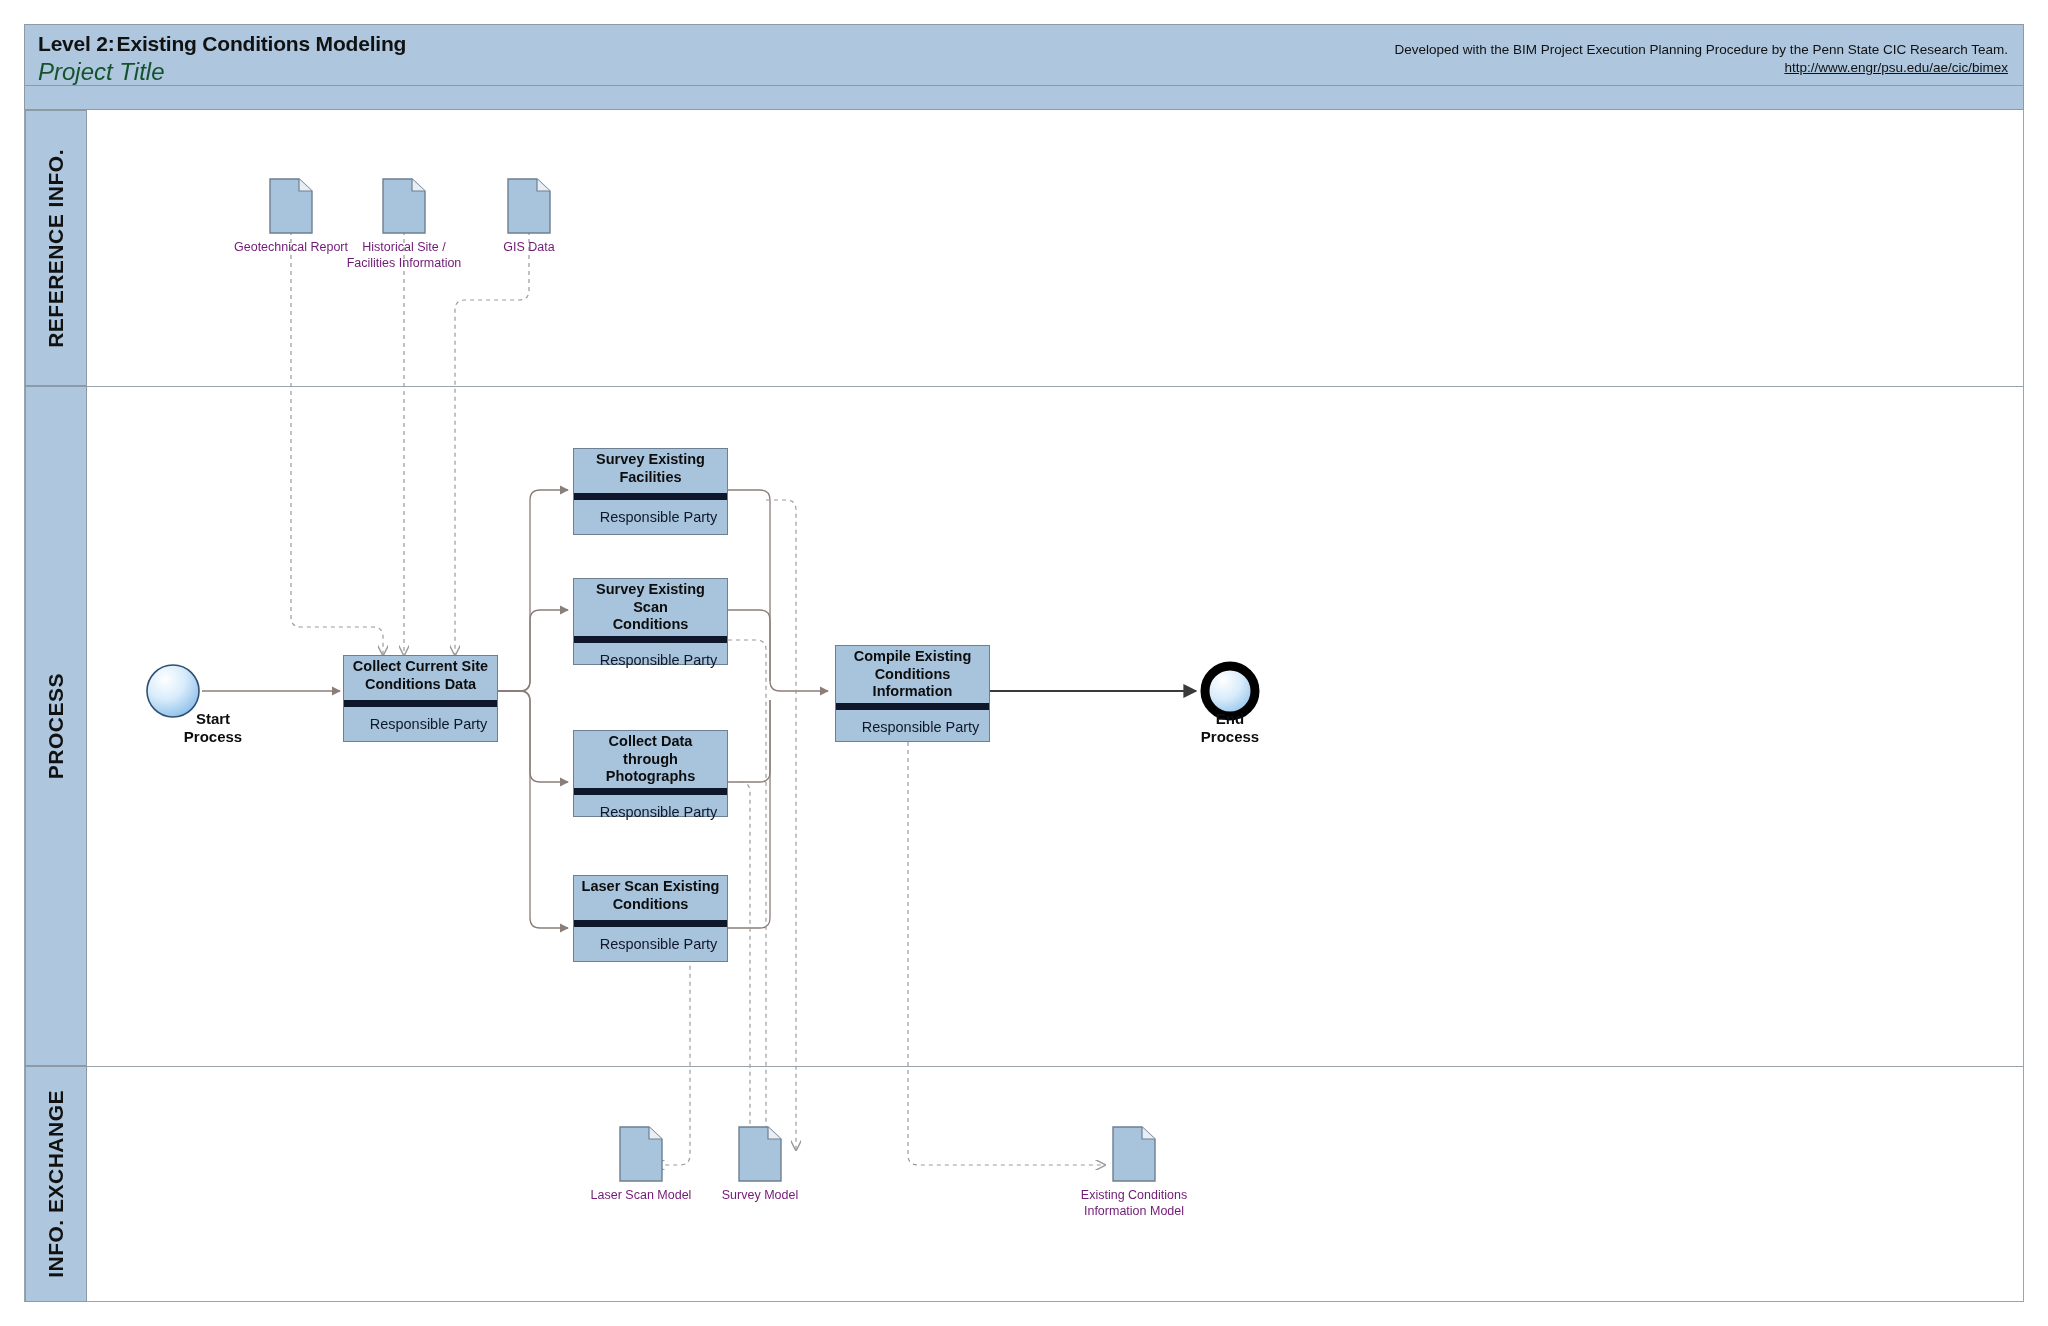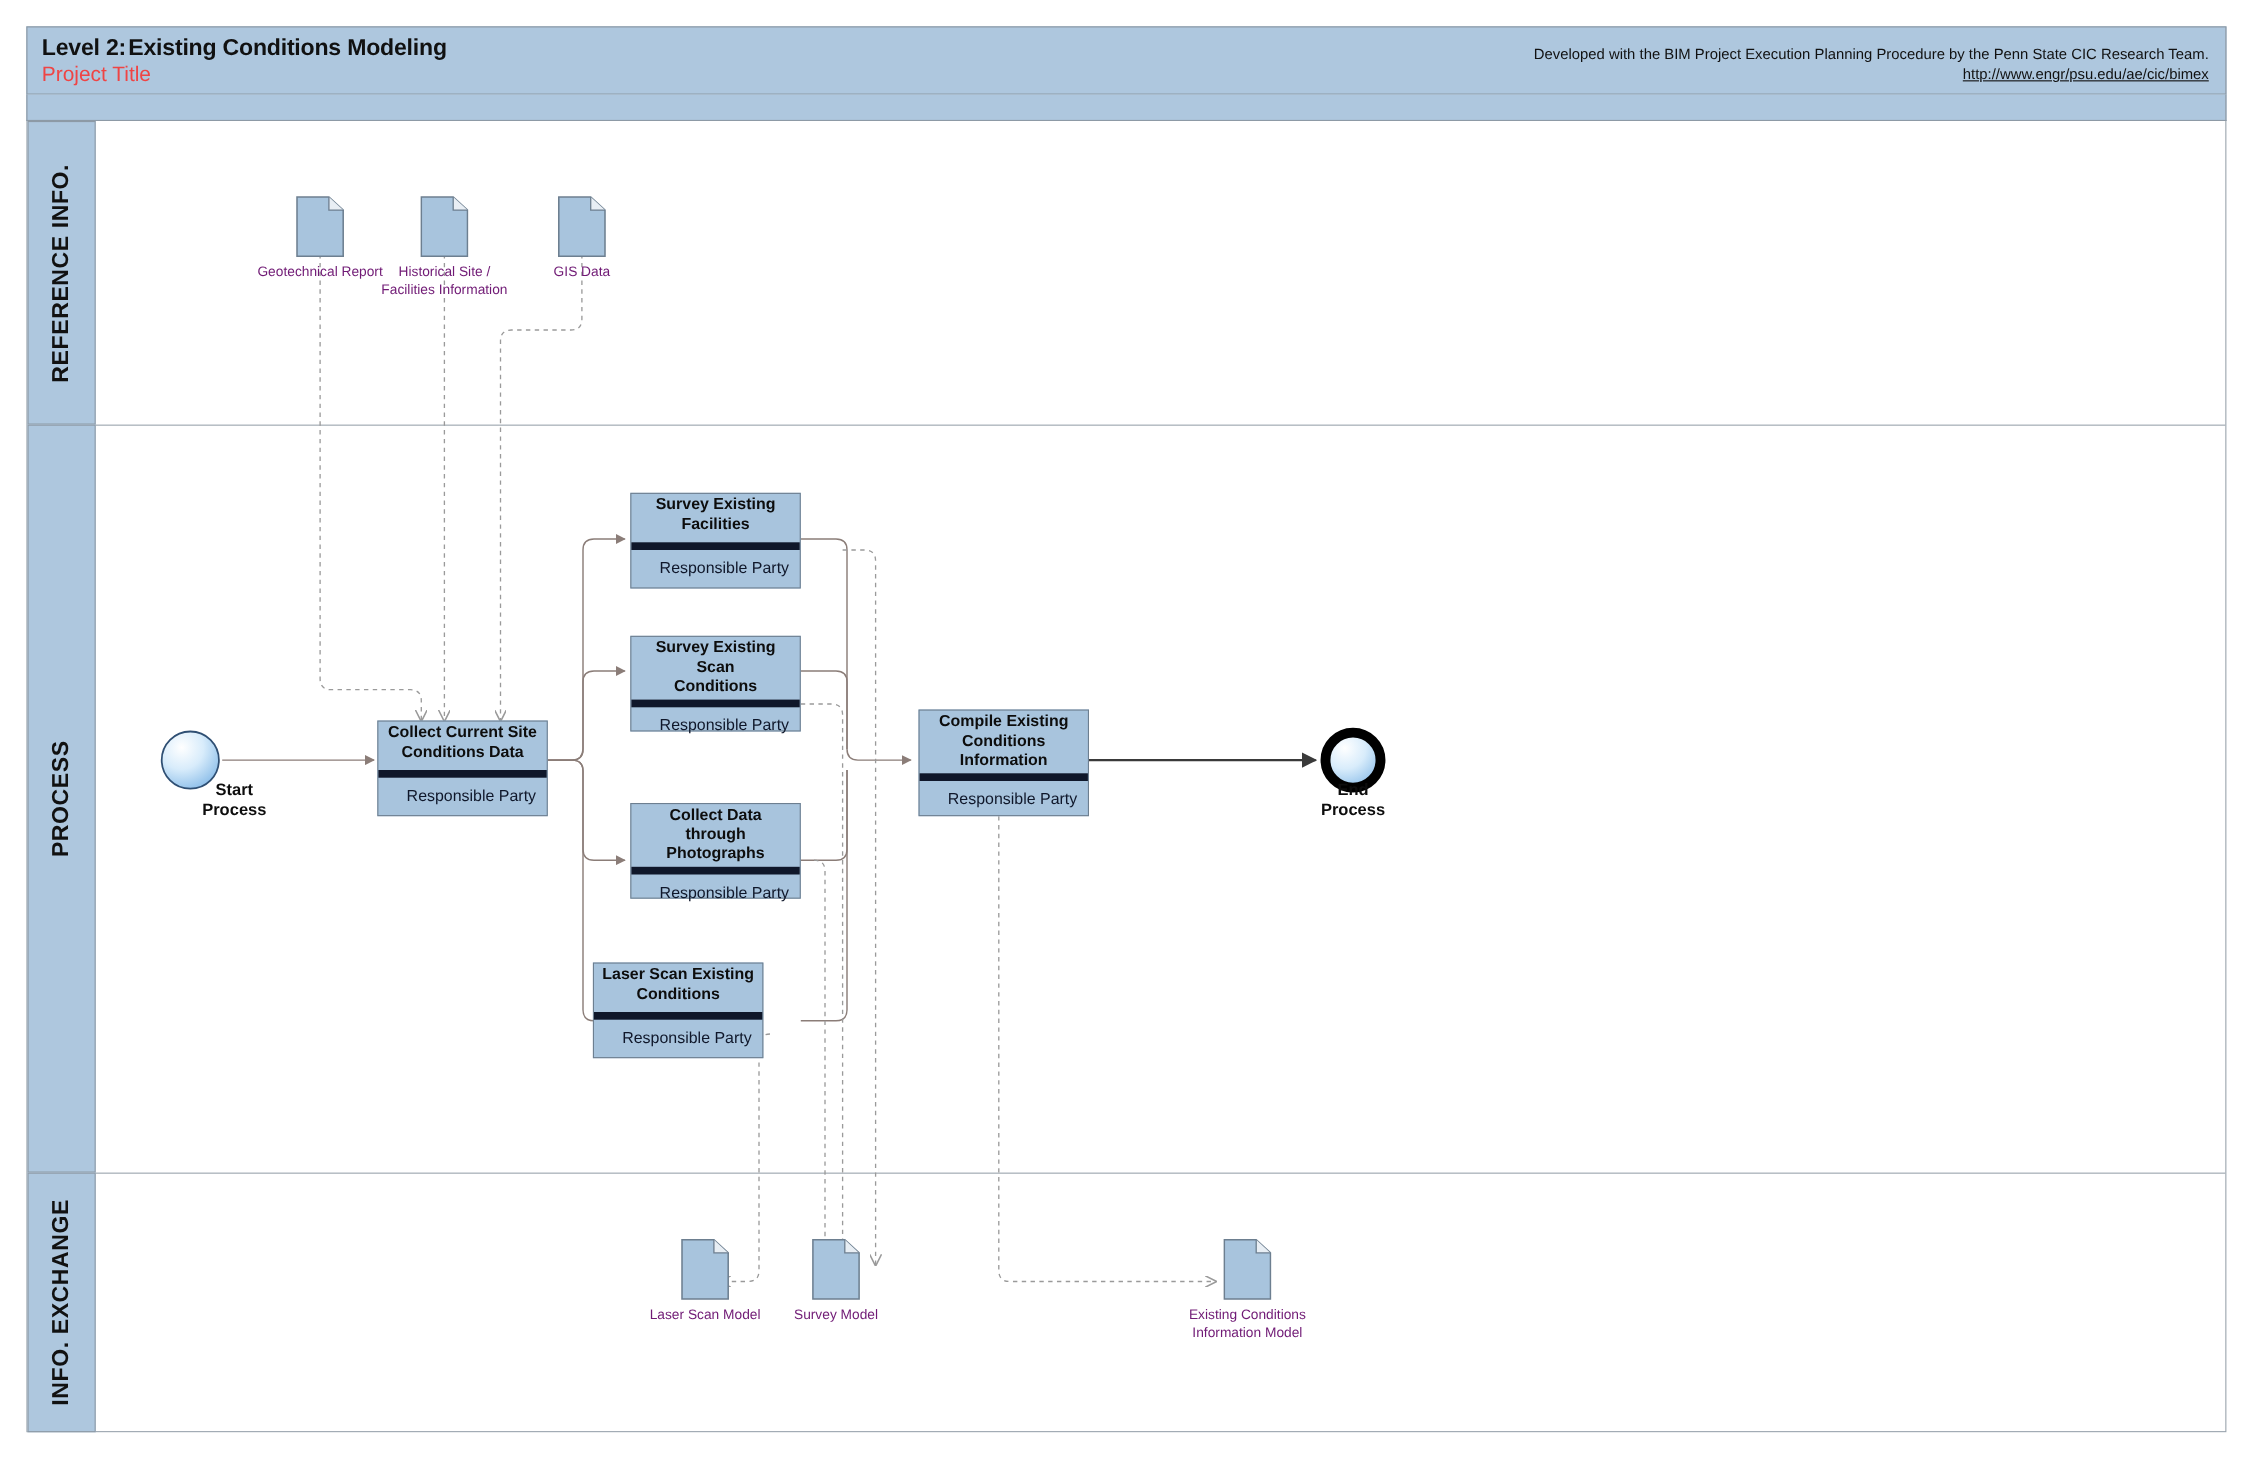--- a/index.html
+++ b/index.html
@@ -50,22 +50,23 @@
     font-size:21px;
     font-weight:bold;
     color:#111111;
     letter-spacing:-0.2px;
     white-space:nowrap;
   }
   #title-line .lvl{margin-right:2px;}
   #project-title{
     position:absolute;
     left:38px; top:58px;
-    font-size:19px;
-    color:#ef4444;
+    font-size:24px;
+    font-style:italic;
+    color:#14532d;
     white-space:nowrap;
   }
   #credit{
     position:absolute;
     right:40px; top:42px;
     font-size:13.5px;
     color:#111111;
     text-align:right;
     white-space:nowrap;
   }
@@ -369,21 +370,21 @@
   <div class="task" style="left:573px; top:730px; width:155px; height:87px;">
     <div class="task-name">
       <div>
         <span>Collect Data through</span><br>
         <span>Photographs</span>
       </div>
     </div>
     <div class="task-party">Responsible Party</div>
   </div>
 
-  <div class="task" style="left:539px; top:875px; width:155px; height:87px;">
+  <div class="task" style="left:573px; top:875px; width:155px; height:87px;">
     <div class="task-name">
       <div>
         <span>Laser Scan Existing</span><br>
         <span>Conditions</span>
       </div>
     </div>
     <div class="task-party">Responsible Party</div>
   </div>
 
   <div class="task" style="left:835px; top:645px; width:155px; height:97px;">

